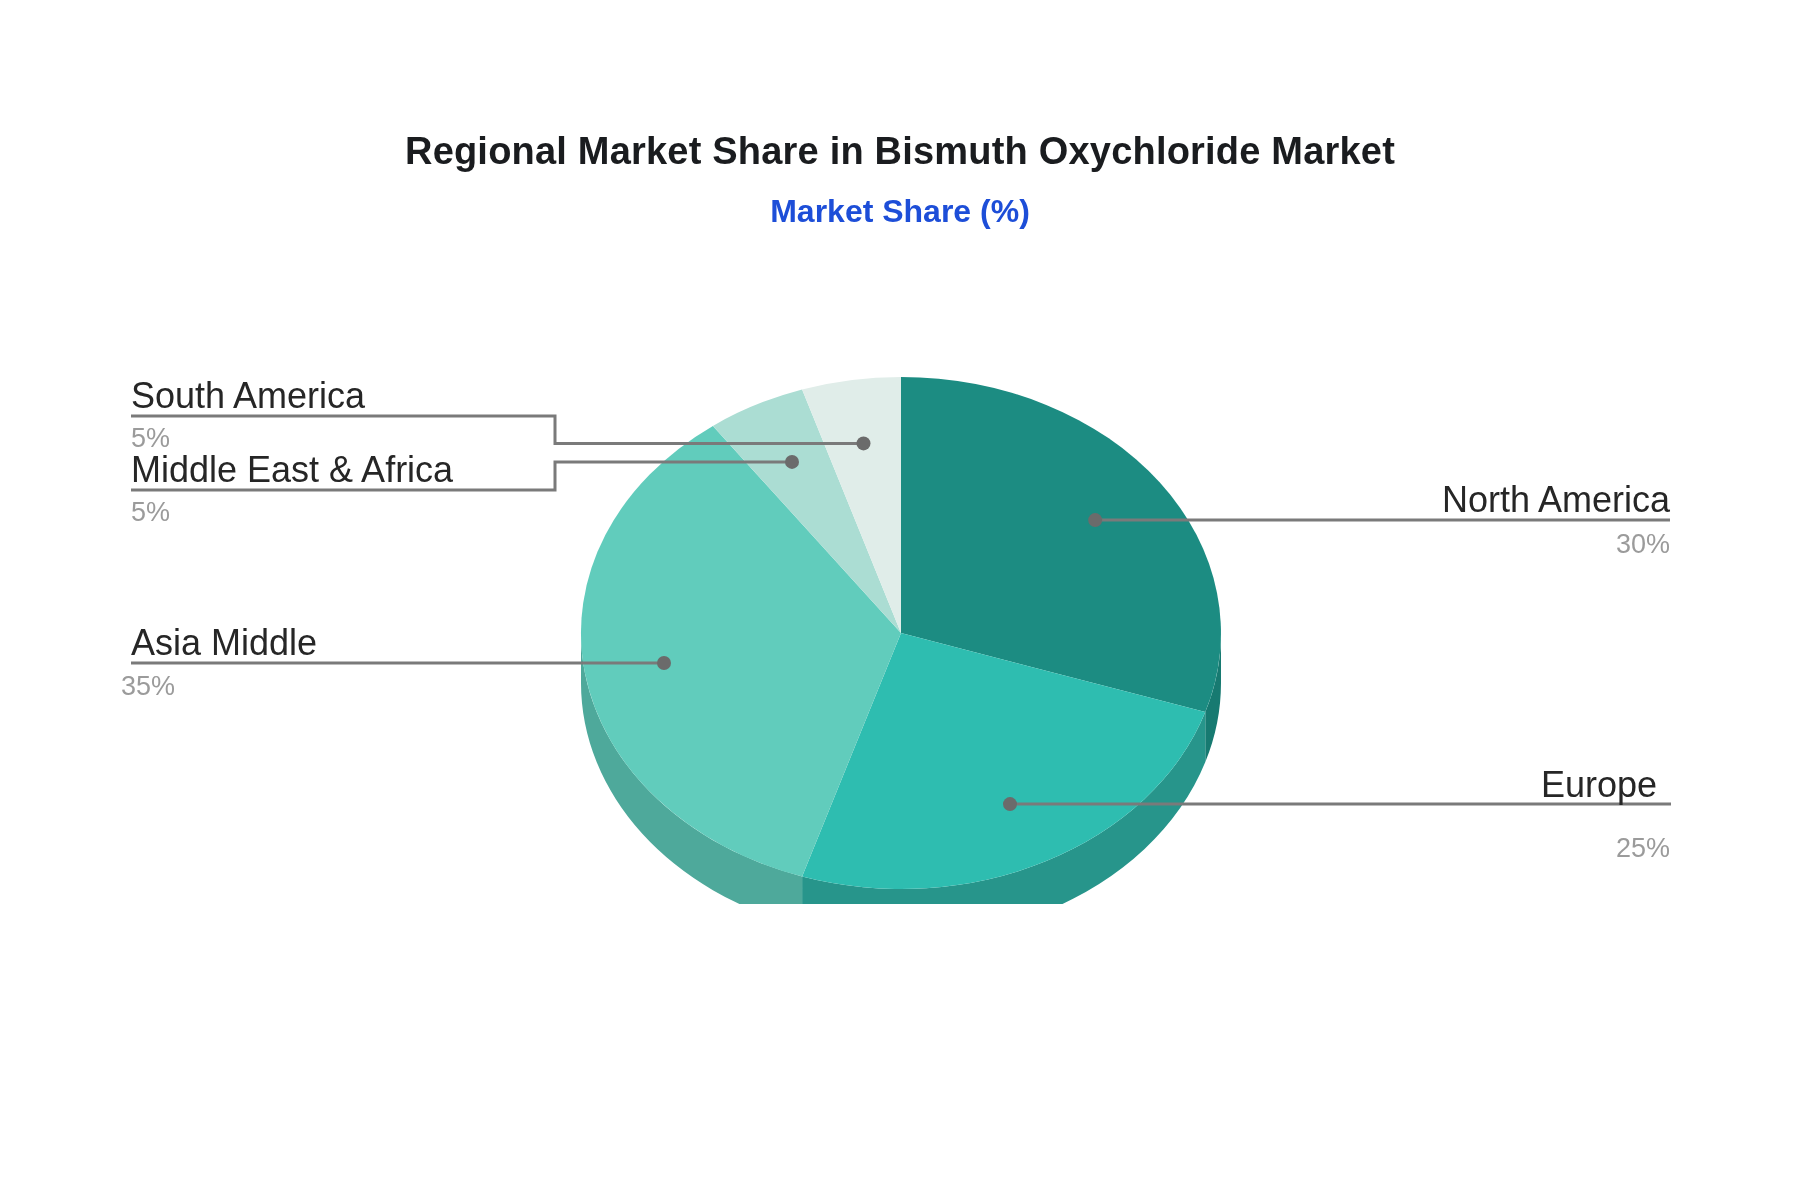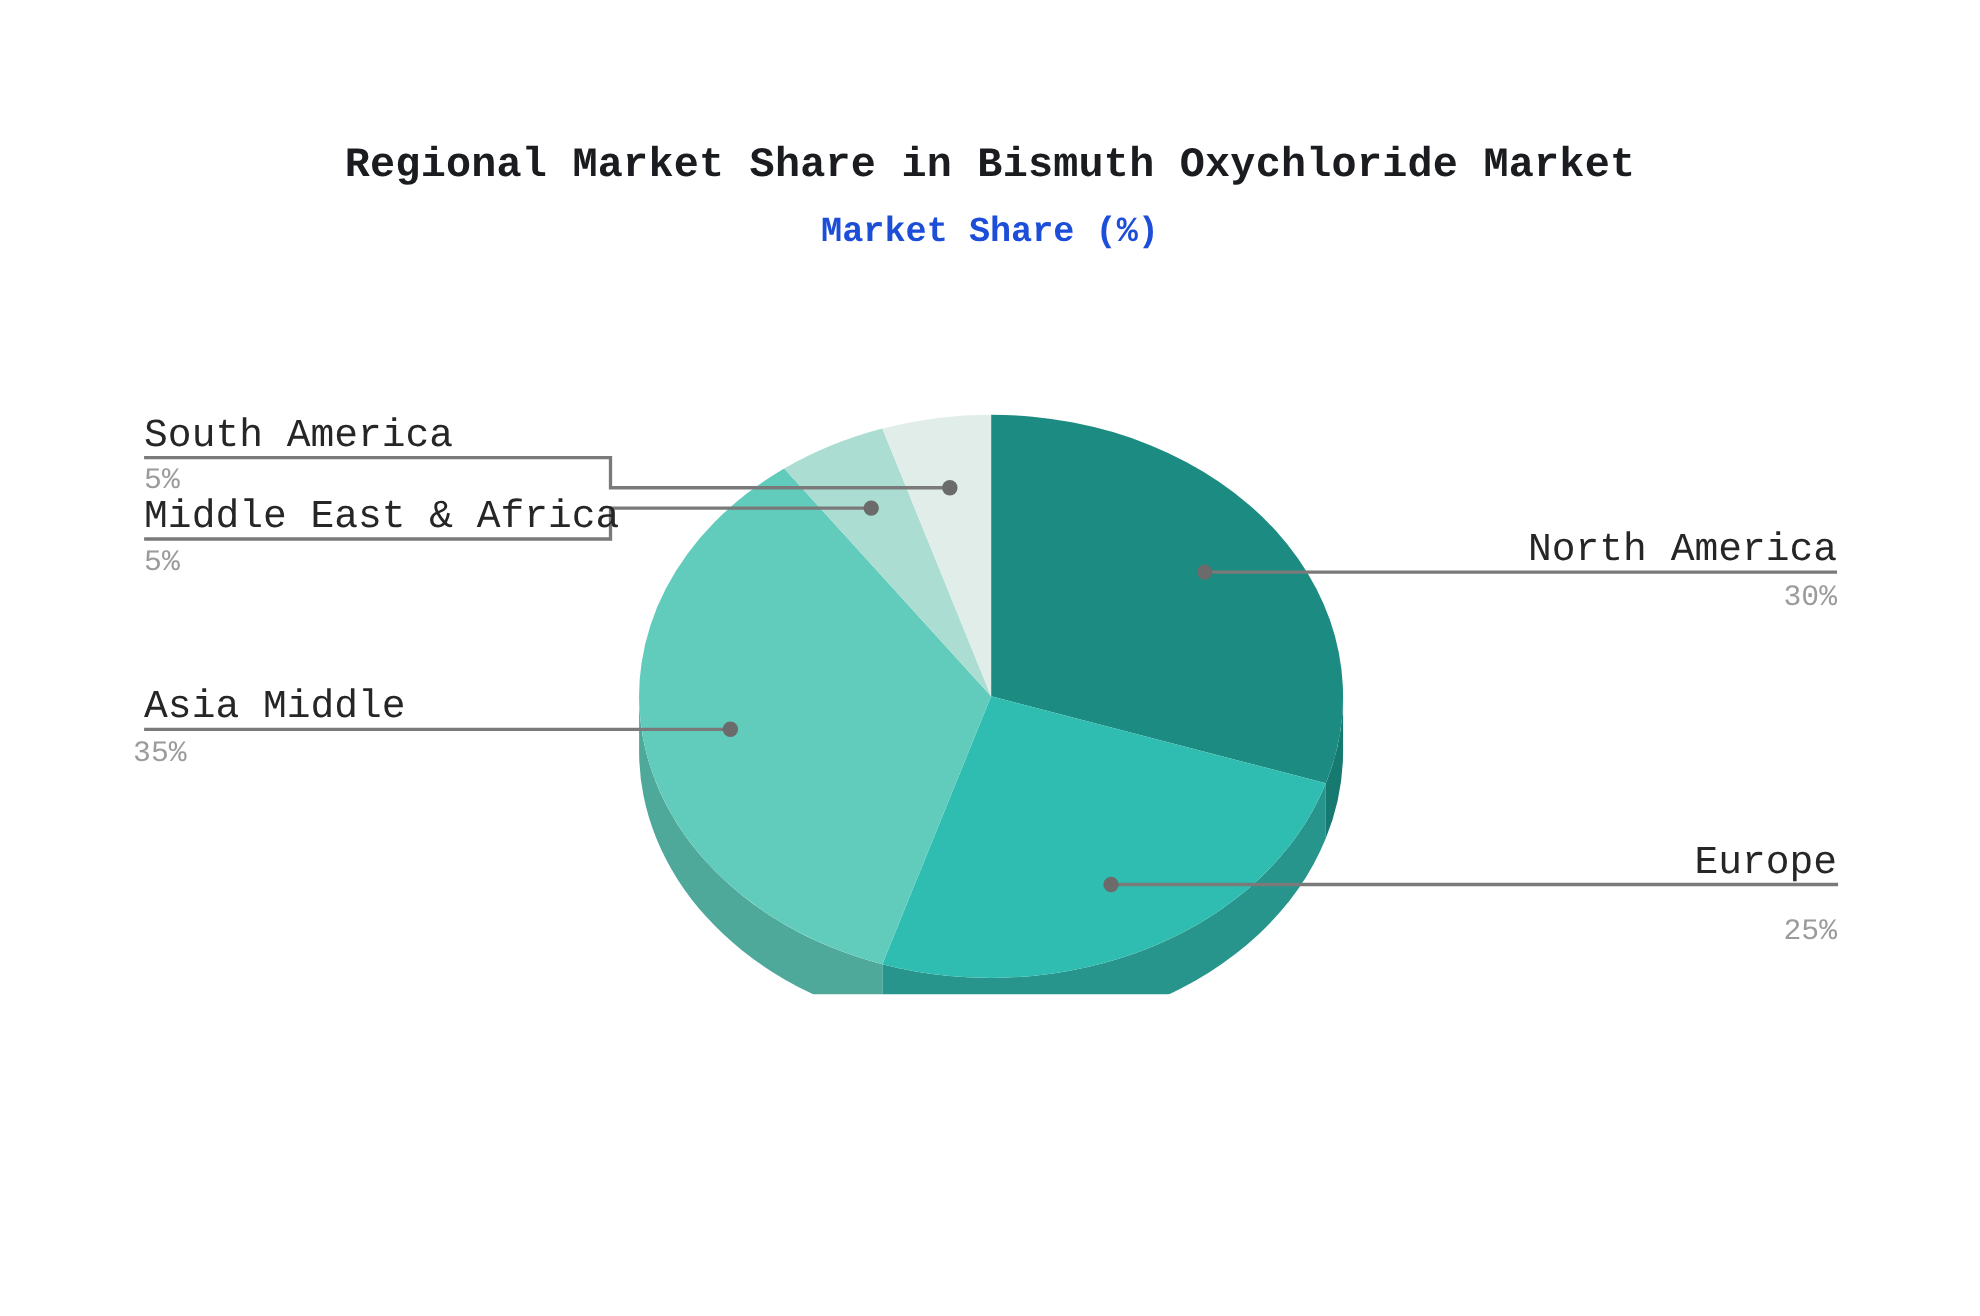--- a/index.html
+++ b/index.html
@@ -1,18 +1,18 @@
 <!DOCTYPE html>
 <html><head>
 <meta charset="utf-8">
 <style>
   html,body{margin:0;padding:0;background:#ffffff;}
   .canvas{
     position:relative;width:1800px;height:904px;background:#ffffff;overflow:hidden;
-    font-family:Liberation Mono, monospace;
+    font-family:Liberation Sans, sans-serif;
   }
   .chart-title{
     position:absolute;left:0;right:0;top:130px;text-align:center;
     font-size:38px;font-weight:700;color:#1a1c1f;letter-spacing:0.2px;line-height:42px;
   }
   .chart-subtitle{
     position:absolute;left:0;right:0;top:192px;text-align:center;
     font-size:32px;font-weight:700;color:#1d4ed8;line-height:38px;
   }
   #pie-svg{position:absolute;left:0;top:0;width:1800px;height:1196px;}
@@ -26,21 +26,21 @@
   
   .lbl-sa-name {left:131px;top:379px;}
   .lbl-sa-pct  {left:131px;top:421px;}
   .lbl-mea-name{left:131px;top:453px;}
   .lbl-mea-pct {left:131px;top:495px;}
   .lbl-ap-name {left:131px;top:626px;}
   .lbl-ap-pct  {left:121px;top:669px;}
   
   .lbl-na-name {right:130px;top:483px;text-align:center;}
   .lbl-na-pct  {right:130px;top:527px;}
-  .lbl-eu-name {right:130px;top:768px;}
+  .lbl-eu-name {right:143px;top:768px;}
   .lbl-eu-pct  {right:130px;top:811px;margin-top:20px;}
   .logo{
     position:absolute;left:1480px;top:1030px;width:190px;height:78px;
   }
   .logo-text{
     position:absolute;left:0;top:0;font-size:58px;font-weight:700;color:#1d4ed8;
     line-height:64px;letter-spacing:0.5px;
   }
   .logo-arrow{position:absolute;left:118px;top:2px;width:140px;height:76px;}
 </style>

